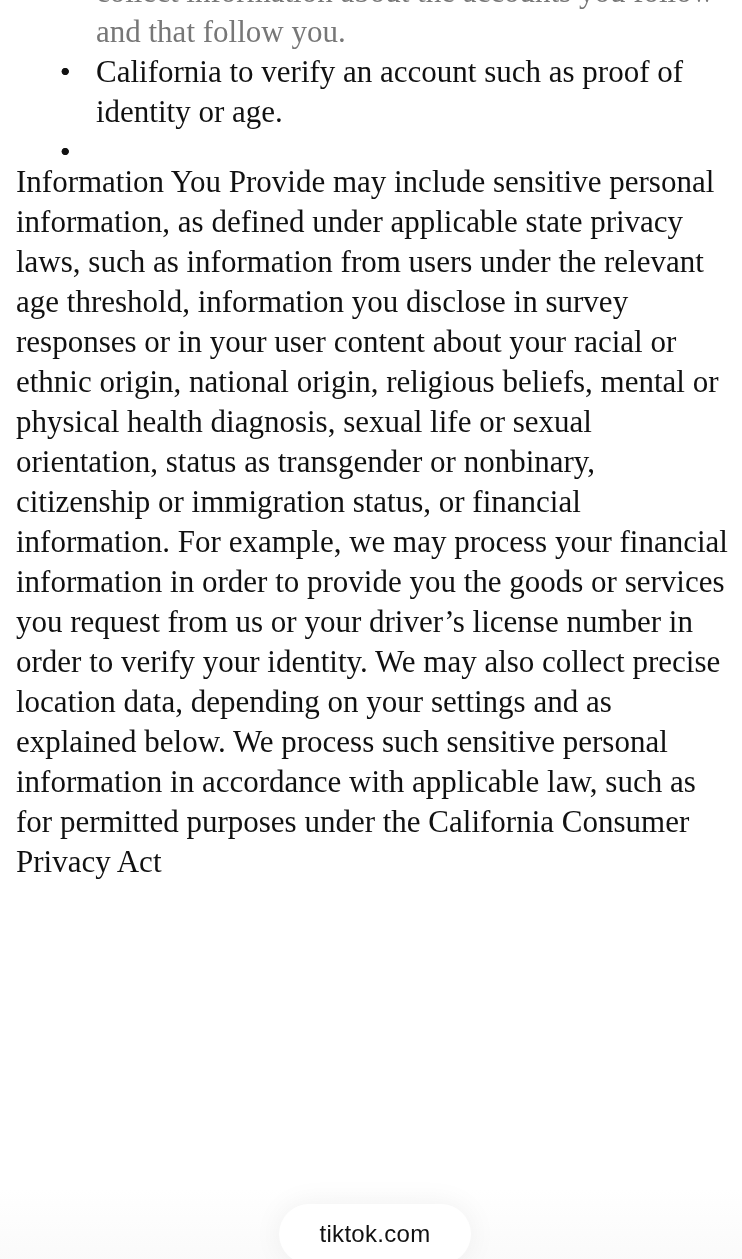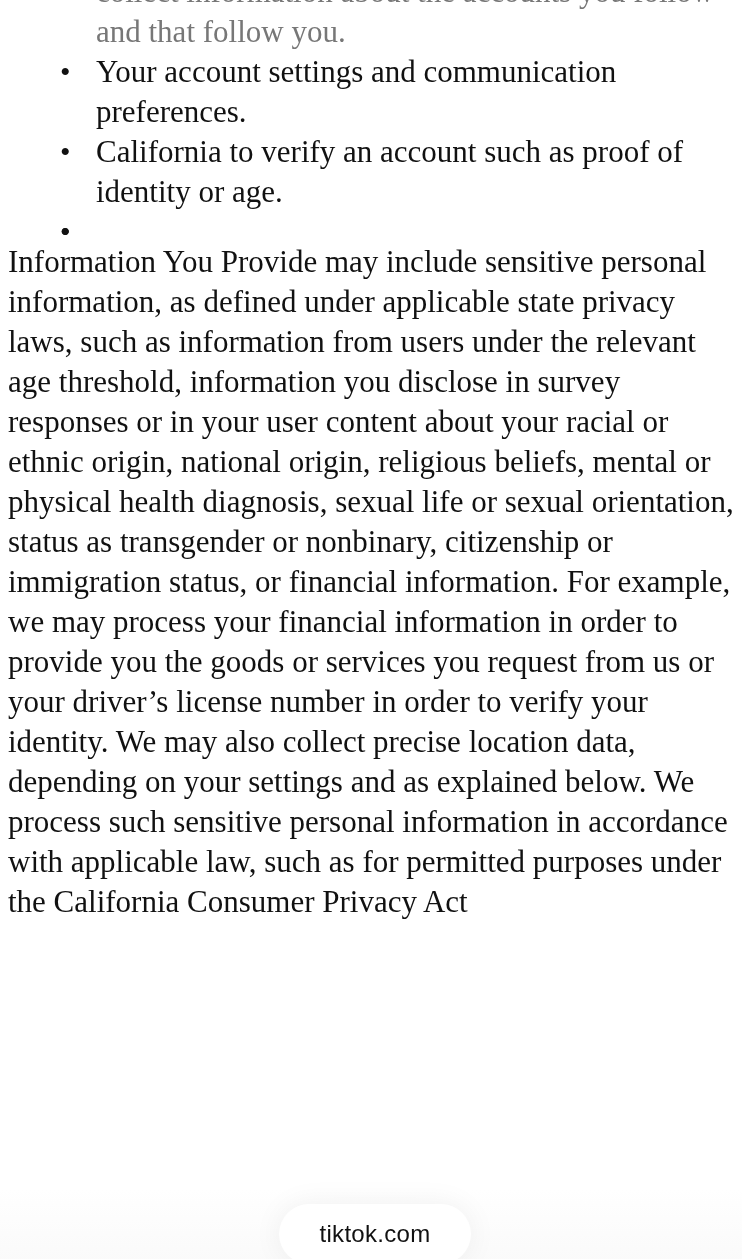--- a/index.html
+++ b/index.html
@@ -13,21 +13,21 @@
   .list { margin: 0; padding: 0 0 0 0; list-style: none; }
   .li {
     position: relative; padding-left: 96px; padding-right: 10px;
     font-size: 31px; line-height: 40px;
   }
   .li .bullet {
     position: absolute; left: 60px; top: 0; font-size: 30px;
   }
   .li.faded { color: #777; }
   .para {
-    margin: 30px 0 0 0; padding: 0 6px 0 8px;
+    margin: 30px 0 0 0; padding: 0 6px 0 16px;
     font-size: 31px; line-height: 40px;
   }
   .url-shade {
     position: absolute; left: 0; right: 0; bottom: 0; height: 70px;
     background: linear-gradient(to bottom, rgba(255,255,255,0), rgba(250,250,250,0.95));
   }
   .url-pill {
     position: absolute; left: 279px; top: 1204px; width: 192px; height: 60px;
     background: #ffffff; border-radius: 30px;
     box-shadow: 0 0 30px rgba(0,0,0,0.06);
@@ -39,21 +39,20 @@
 </head>
 <body>
 
 <div class="content">
   <div class="list">
     <div class="li faded">
       <span>collect information about the accounts you follow and that follow you.</span>
     </div>
     <div class="li">
       <span class="bullet">•</span>
-      <span>Your account settings and communication preferences.</span>
     </div>
     <div class="li">
       <span class="bullet">•</span>
       <span>California to verify an account such as proof of identity or age.</span>
     </div>
     <div class="li">
       <span class="bullet">•</span>
     </div>
     <div class="li">
       <span class="bullet">•</span>

